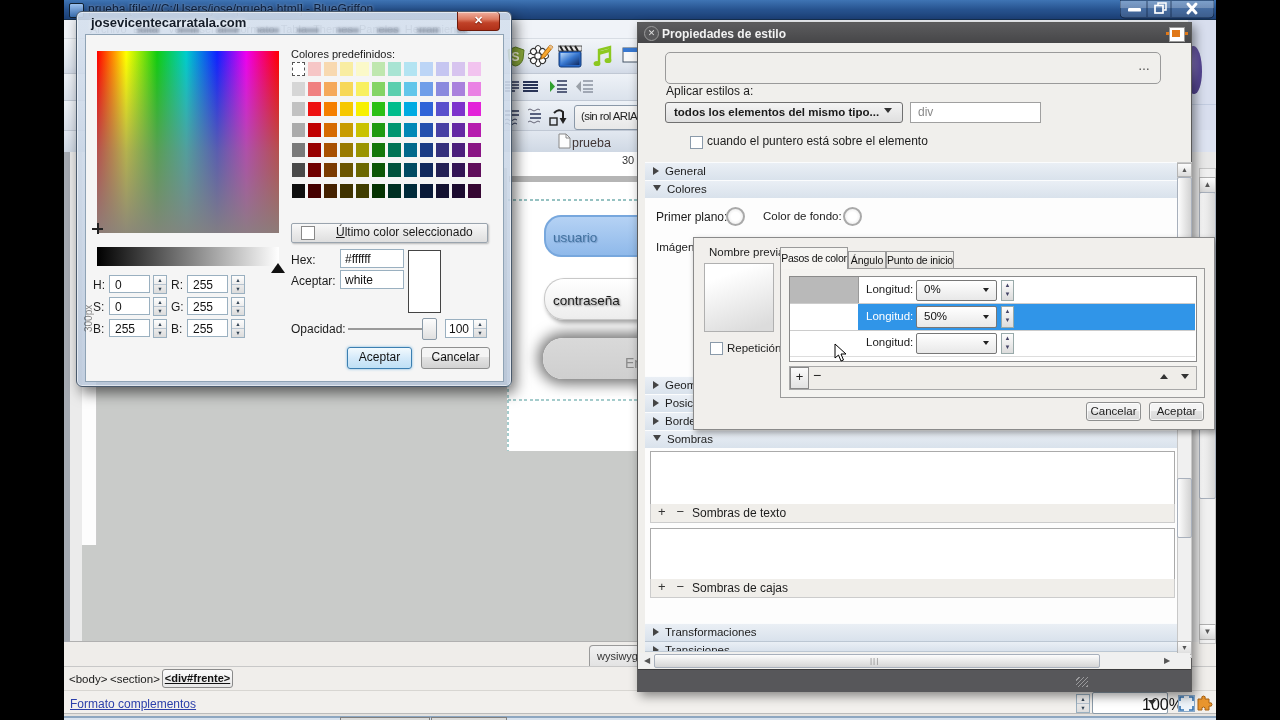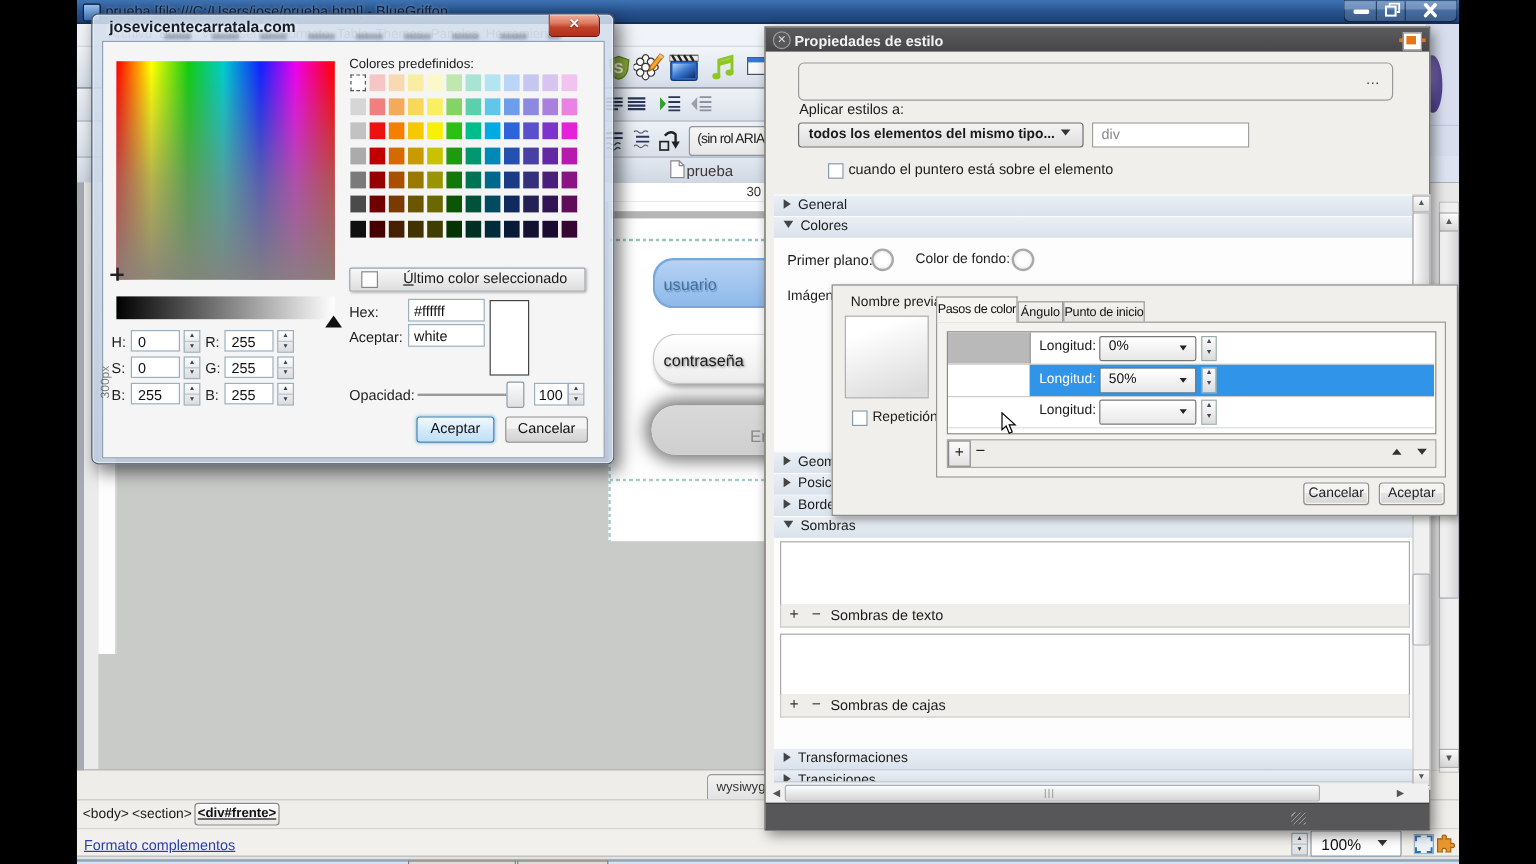--- a/index.html
+++ b/index.html
@@ -474,21 +474,21 @@
 
     <div class="ab" style="left:270px;top:335px;width:63px;height:20px;background:linear-gradient(#f2f9fd,#d5eafa 50%,#bfe0f5);border:1px solid #3c7fb1;border-radius:3px;font-size:12px;color:#111;text-align:center;line-height:19px;box-shadow:0 0 3px #7ab8e0;">Aceptar</div>
     <div class="ab" style="left:344px;top:335px;width:67px;height:20px;background:linear-gradient(#f4f4f4 45%,#e4e4e4 46%,#d2d2d2);border:1px solid #8e8f8f;border-radius:3px;font-size:12px;color:#111;text-align:center;line-height:19px;">Cancelar</div>
   </div>
 
   <div class="ab" style="left:1076px;top:694px;width:12px;height:17px;background:linear-gradient(#fdfdfd,#dcdcdc);border:1px solid #9ab0c0;font-size:5.5px;color:#345;text-align:center;line-height:8px;">
       <span style="display:block;height:8px;">▲</span>
       <span style="display:block;height:8px;border-top:1px solid #b8c4d0;">▼</span>
     </div>
   <div class="ab" style="left:1092px;top:692px;width:74px;height:20px;background:#fff;border:1px solid #8a9aa8;border-radius:2px;"></div>
-  <div class="ab" style="left:1101px;top:696px;font-size:13px;color:#111;">100%</div>
+  <div class="ab" style="left:1142px;top:696px;font-size:16px;color:#111;">100%</div>
   <div class="ab" style="left:1148px;top:700px;width:0;height:0;border-left:4px solid transparent;border-right:4px solid transparent;border-top:5px solid #333;"></div>
   <svg class="ab" style="left:1178px;top:695px;" width="17" height="17" viewBox="0 0 17 17">
     <rect x="0.5" y="0.5" width="16" height="16" fill="#eef4fa" stroke="#88a8c8"></rect>
     <path d="M2,6 L2,2 L6,2 M11,2 L15,2 L15,6 M15,11 L15,15 L11,15 M6,15 L2,15 L2,11" fill="none" stroke="#3070b0" stroke-width="1.6"></path>
   </svg>
   <svg class="ab" style="left:1196px;top:694px;" width="18" height="18" viewBox="0 0 18 18">
     <path d="M2,5 L6,5 Q5,2 7.5,2 Q10,2 9,5 L13,5 L13,9 Q16,8 16,10.5 Q16,13 13,12 L13,16 L9,16 Q10,13 7.5,13 Q5,13 6,16 L2,16 Z" fill="#e8952e" stroke="#a86010" stroke-width="1"></path>
   </svg>
 
   <div class="ab" style="left:0;top:0;width:64px;height:720px;background:#000;z-index:90;"></div>

